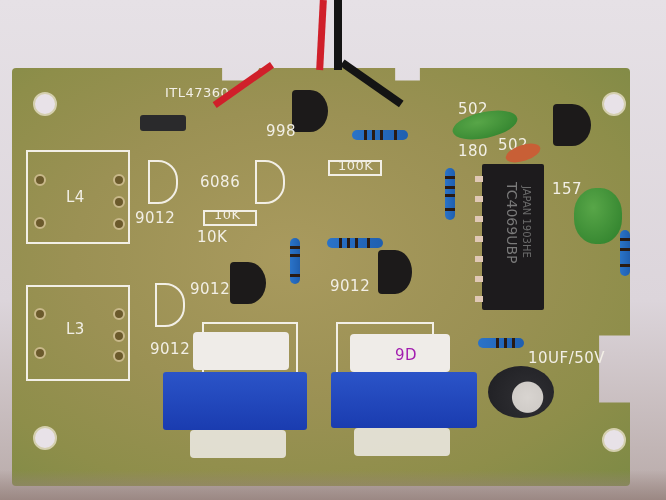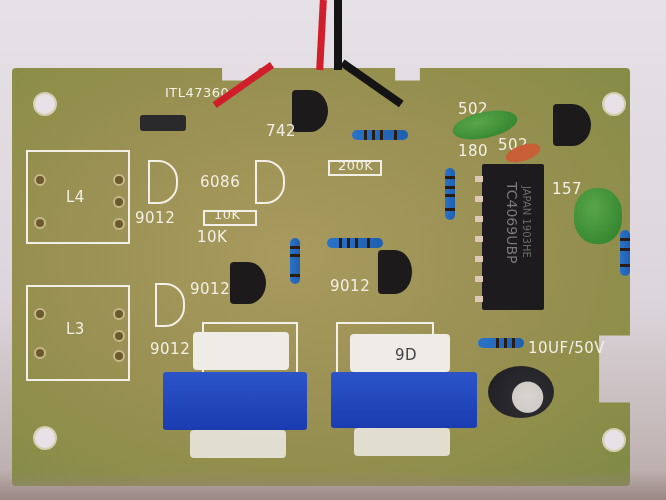--- a/index.html
+++ b/index.html
@@ -58,21 +58,21 @@
 <div class="pad" style="left:113px;top:350px;"></div>
 
 <div class="diode" style="left:140px;top:115px;width:46px;height:16px;"></div>
 
 <div class="wire-red" style="left:318px;top:0;width:7px;height:70px;transform:rotate(3deg);"></div>
 <div class="wire-red" style="left:270px;top:62px;width:7px;height:70px;transform:rotate(55deg);transform-origin:top left;"></div>
 <div class="wire-black" style="left:334px;top:0;width:8px;height:70px;"></div>
 <div class="wire-black" style="left:340px;top:66px;width:8px;height:72px;transform:rotate(-55deg);transform-origin:top left;"></div>
 
 <div class="transistor" style="left:292px;top:90px;width:36px;height:42px;"></div>
-<div class="silk" style="left:266px;top:122px;">742</div>
+<div class="silk" style="left:266px;top:122px;">998</div>
 <div class="transistor" style="left:553px;top:104px;width:38px;height:42px;"></div>
 <div class="transistor" style="left:230px;top:262px;width:36px;height:42px;"></div>
 <div class="transistor" style="left:378px;top:250px;width:34px;height:44px;"></div>
 
 <div class="outline" style="left:148px;top:160px;width:26px;height:40px;border-radius:0 20px 20px 0;border-left-width:2px;"></div>
 <div class="outline" style="left:255px;top:160px;width:26px;height:40px;border-radius:0 20px 20px 0;"></div>
 <div class="outline" style="left:155px;top:283px;width:26px;height:40px;border-radius:0 20px 20px 0;"></div>
 
 <div class="silk" style="left:200px;top:173px;">6086</div>
 <div class="silk" style="left:135px;top:209px;">9012</div>
@@ -80,21 +80,21 @@
 <div class="silk" style="left:330px;top:277px;">9012</div>
 <div class="silk" style="left:150px;top:340px;">9012</div>
 
 <div class="res" style="left:352px;top:130px;width:56px;">
   <div class="band" style="left:12px;top:0;width:3px;height:10px;"></div>
   <div class="band" style="left:20px;top:0;width:3px;height:10px;"></div>
   <div class="band" style="left:28px;top:0;width:3px;height:10px;"></div>
   <div class="band" style="left:42px;top:0;width:3px;height:10px;"></div>
 </div>
 <div class="outline" style="left:328px;top:160px;width:50px;height:12px;"></div>
-<div class="silk" style="left:338px;top:158px;font-size:13px;">200K</div>
+<div class="silk" style="left:338px;top:158px;font-size:13px;">100K</div>
 <div class="outline" style="left:203px;top:210px;width:50px;height:12px;"></div>
 <div class="silk" style="left:214px;top:207px;font-size:13px;">10K</div>
 <div class="silk" style="left:197px;top:228px;">10K</div>
 <div class="res v" style="left:290px;top:238px;height:46px;">
   <div class="band" style="left:0;top:8px;width:10px;height:3px;"></div>
   <div class="band" style="left:0;top:16px;width:10px;height:3px;"></div>
   <div class="band" style="left:0;top:36px;width:10px;height:3px;"></div>
 </div>
 <div class="res" style="left:327px;top:238px;width:56px;">
   <div class="band" style="left:12px;top:0;width:3px;height:10px;"></div>
@@ -132,27 +132,27 @@
   <div class="ictext" style="left:38px;top:18px;font-size:14px;color:#7a7a7a;">TC4069UBP</div>
 </div>
 <div class="pin" style="left:475px;top:176px;"></div>
 <div class="pin" style="left:475px;top:196px;"></div>
 <div class="pin" style="left:475px;top:216px;"></div>
 <div class="pin" style="left:475px;top:236px;"></div>
 <div class="pin" style="left:475px;top:256px;"></div>
 <div class="pin" style="left:475px;top:276px;"></div>
 <div class="pin" style="left:475px;top:296px;"></div>
 
-<div class="silk" style="left:528px;top:339px;">10UF/50V</div>
+<div class="silk" style="left:528px;top:349px;">10UF/50V</div>
 <div class="elco" style="left:488px;top:366px;width:66px;height:52px;"></div>
 
 <div class="outline" style="left:202px;top:322px;width:92px;height:70px;border-bottom:none;"></div>
 <div class="t-white" style="left:193px;top:332px;width:96px;height:38px;"></div>
 <div class="t-blue" style="left:163px;top:372px;width:144px;height:58px;"></div>
 <div class="t-white" style="left:190px;top:430px;width:96px;height:28px;opacity:0.85;"></div>
 
 <div class="outline" style="left:336px;top:322px;width:94px;height:70px;border-bottom:none;"></div>
 <div class="t-white" style="left:350px;top:334px;width:100px;height:38px;"></div>
-<div class="silk" style="left:395px;top:346px;color:#404040;">9D</div>
+<div class="silk" style="left:395px;top:346px;color:#a21caf;">9D</div>
 <div class="t-blue" style="left:331px;top:372px;width:146px;height:56px;"></div>
 <div class="t-white" style="left:354px;top:428px;width:96px;height:28px;opacity:0.85;"></div>
 
 <div class="bg" style="top:470px;background:linear-gradient(180deg,rgba(120,100,95,0.0),rgba(150,130,125,0.85));"></div>
 
 </body></html>

